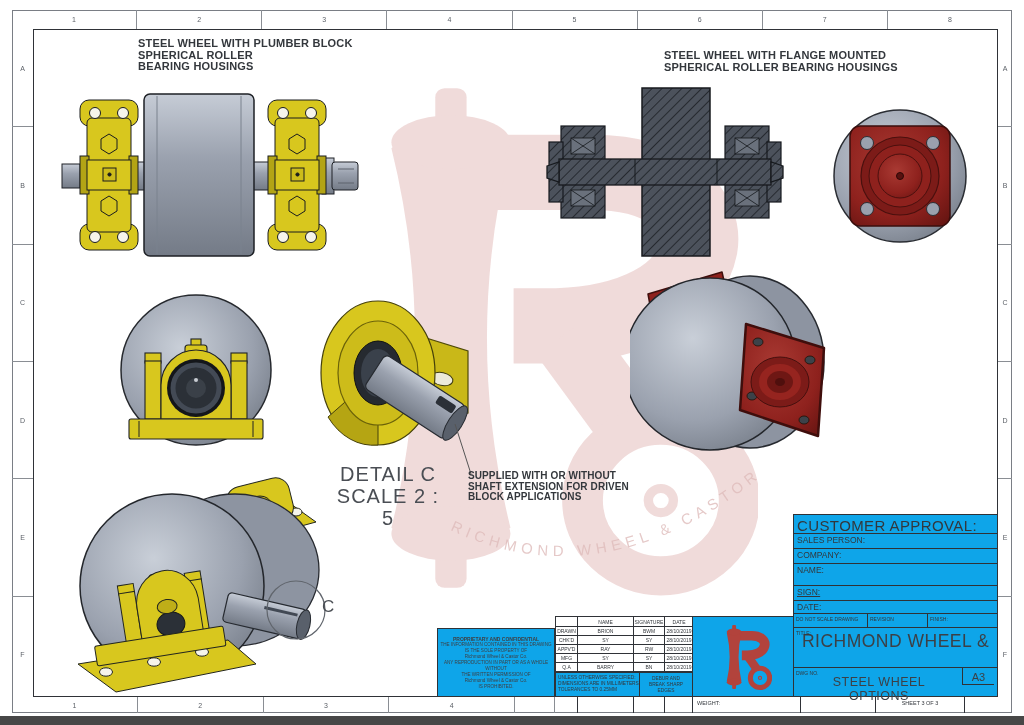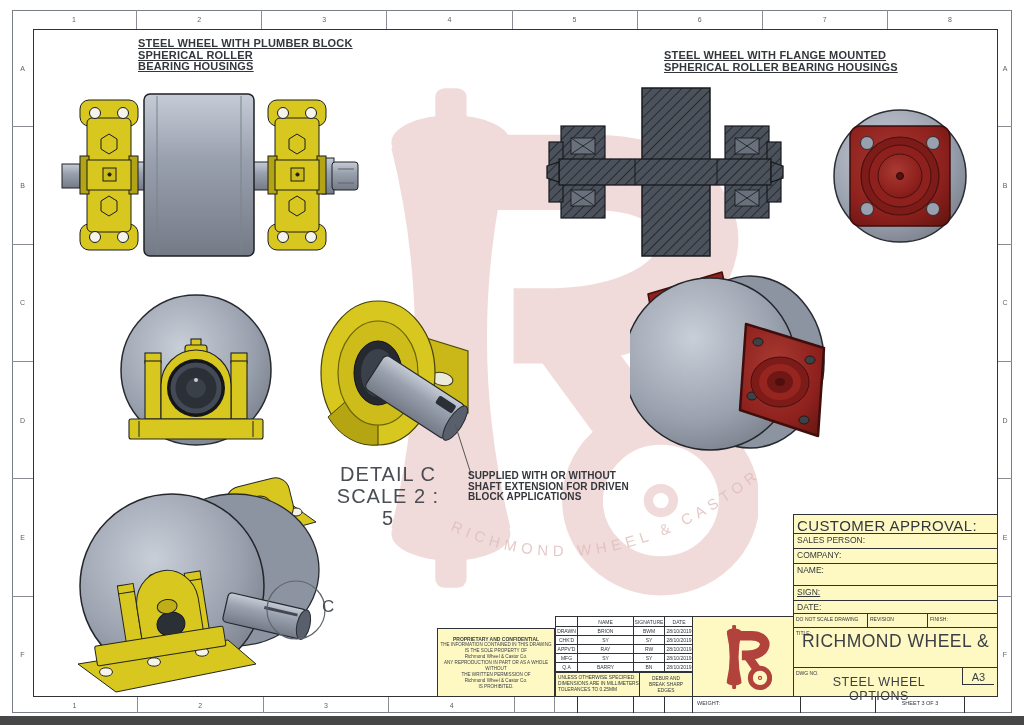--- a/index.html
+++ b/index.html
@@ -13,28 +13,28 @@
   .band-cell{flex:1;display:flex;align-items:center;justify-content:center;
     font-size:7px;color:var(--c-grid-label,#5a5f66);box-sizing:border-box;}
   .band-top .band-cell{border-right:1px solid #8a8e94;}
   .band-top .band-cell:last-child{border-right:none;}
   .band-bl .band-cell{border-right:1px solid #8a8e94;}
   .band-v{flex-direction:column;}
   .band-v .band-cell{border-bottom:1px solid #8a8e94;width:100%;}
   .band-v .band-cell:last-child{border-bottom:none;}
   
   .hdr{font-size:11px;font-weight:bold;line-height:11.5px;letter-spacing:.2px;
-    color:var(--c-text-dark,#33373c);z-index:2;text-decoration:underline;}
+    color:var(--c-text-dark,#33373c);z-index:2;}
   .detail-lbl{font-size:20px;font-weight:400;line-height:22px;letter-spacing:1px;
     color:var(--c-text-soft,#4a4e54);text-align:center;z-index:2;}
   .note{font-size:10px;font-weight:bold;line-height:10.5px;letter-spacing:.1px;
     color:var(--c-text-dark,#33373c);z-index:2;}
   .callout{font-size:17px;color:var(--c-text-soft,#4a4e54);z-index:2;}
   
-  .tb{background:#fef9c3;border:1px solid var(--c-frame-line,#2f3237);box-sizing:border-box;z-index:4;}
+  .tb{background:#0ea5e9;border:1px solid var(--c-frame-line,#2f3237);box-sizing:border-box;z-index:4;}
   .tb-row{box-sizing:border-box;border-bottom:1px solid var(--c-frame-line,#2f3237);
     font-size:8.5px;color:var(--c-text-dark,#33373c);padding:1px 0 0 3px;overflow:hidden;}
   .tb-row:last-child{border-bottom:none;}
   .ca-header{font-size:15px;letter-spacing:.4px;font-weight:400;padding-top:2px;}
   .flag-cell{box-sizing:border-box;border-right:1px solid var(--c-frame-line,#2f3237);
     font-size:5px;color:var(--c-text-dark,#33373c);padding:2px 0 0 2px;overflow:hidden;}
   .flag-cell:last-child{border-right:none;}
   .tiny-lbl{font-size:5px;color:var(--c-text-dark,#33373c);}
   .company-name{font-size:17.5px;line-height:17px;font-weight:400;letter-spacing:.5px;
     text-align:center;color:#3c4046;}

